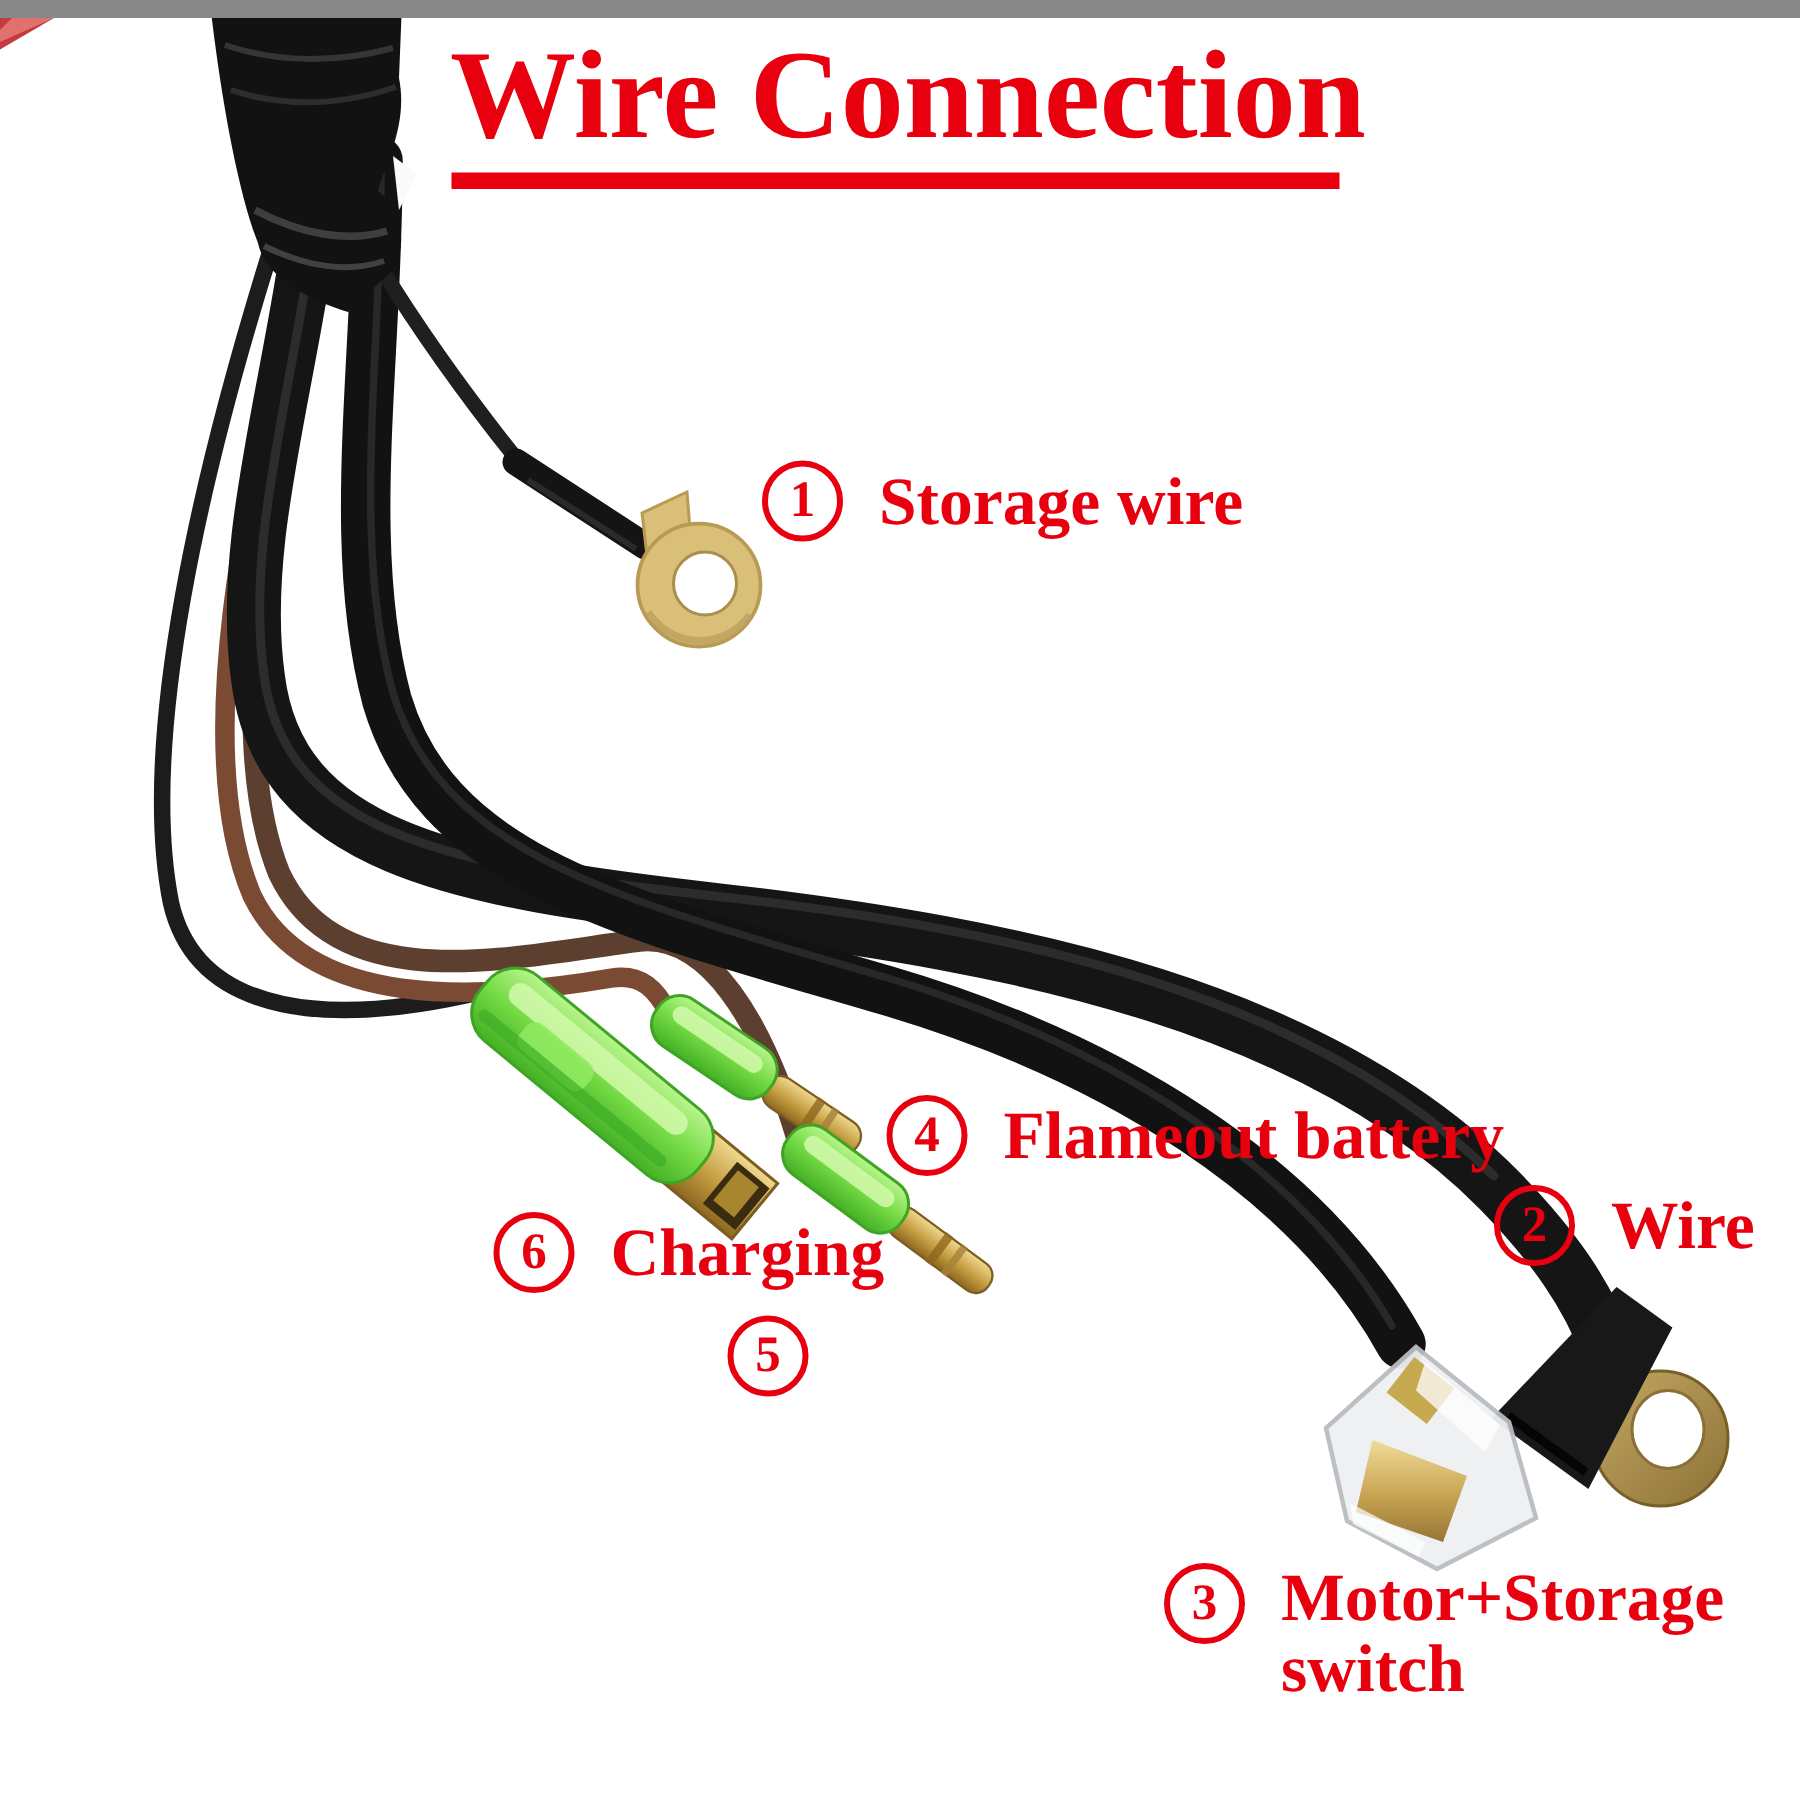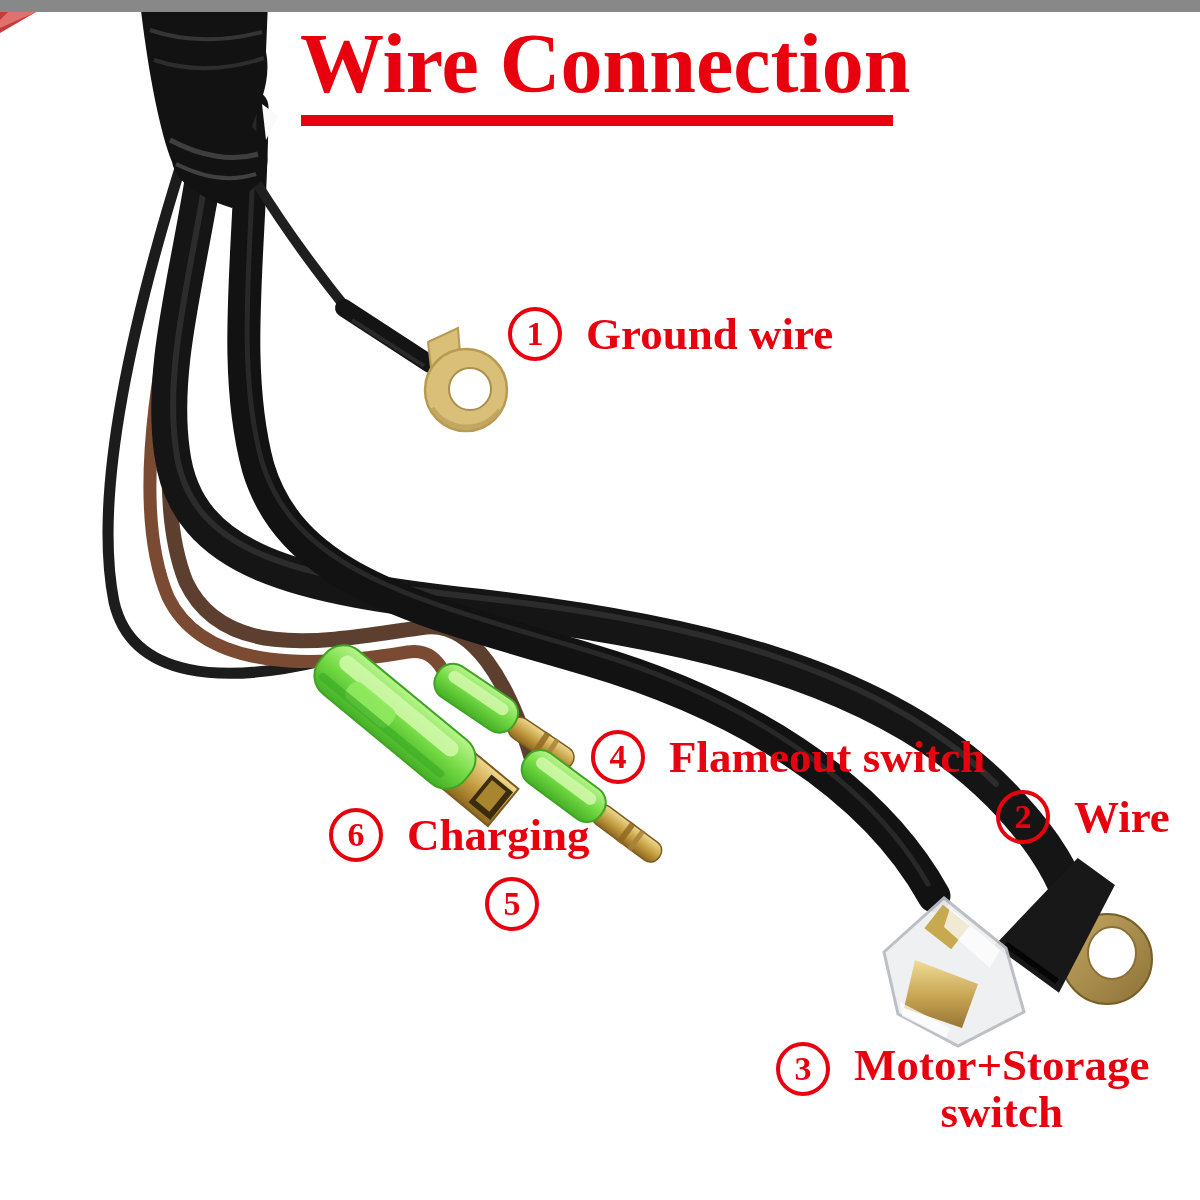--- a/index.html
+++ b/index.html
@@ -19,21 +19,21 @@
   .lbl{
     position:absolute;display:flex;align-items:center;gap:24px;
     color:#e8000f;font-weight:bold;white-space:nowrap;
   }
   .lbl .num{
     flex:0 0 auto;width:46px;height:46px;border:4px solid #e8000f;border-radius:50%;
     display:flex;align-items:center;justify-content:center;
     font-size:34px;line-height:1;
   }
   .lbl .txt{font-size:45px;line-height:1.04;}
-  .lbl .txtcol{display:flex;flex-direction:column;align-items:center;}
+  .lbl .txtcol{display:flex;flex-direction:column;align-items:flex-start;}
 </style>
 </head>
 <body>
 
 <div class="stage">
 
   <svg width="1200" height="1200" viewBox="0 0 1200 1200">
     <defs>
       <linearGradient id="brs" x1="0" y1="0" x2="0" y2="1">
         <stop offset="0" stop-color="#f0d98e"></stop>
@@ -136,39 +136,39 @@
       <rect x="508" y="781" width="94" height="37" rx="17" fill="url(#grn)" stroke="#3fa424" stroke-width="2"></rect>
       <rect x="518" y="788" width="72" height="12" rx="6" fill="#d2f9ab" opacity="0.85"></rect>
     </g>
   </svg>
 
   <div class="title">Wire Connection</div>
   <div class="title-underline"></div>
 
   <div class="lbl" style="left:508px;top:295px;">
     <span class="num">1</span>
-    <span class="txt">Ground wire</span>
+    <span class="txt">Storage wire</span>
   </div>
 
   <div class="lbl" style="left:996px;top:778px;">
     <span class="num">2</span>
     <span class="txt">Wire</span>
   </div>
 
   <div class="lbl" style="left:776px;top:1030px;align-items:flex-start;">
     <span class="num">3</span>
     <span class="txtcol">
       <span class="txt">Motor+Storage</span>
       <span class="txt">switch</span>
     </span>
   </div>
 
   <div class="lbl" style="left:591px;top:718px;">
     <span class="num">4</span>
-    <span class="txt">Flameout switch</span>
+    <span class="txt">Flameout battery</span>
   </div>
 
   <div class="lbl" style="left:485px;top:865px;">
     <span class="num">5</span>
   </div>
 
   <div class="lbl" style="left:329px;top:796px;">
     <span class="num">6</span>
     <span class="txt">Charging</span>
   </div>

